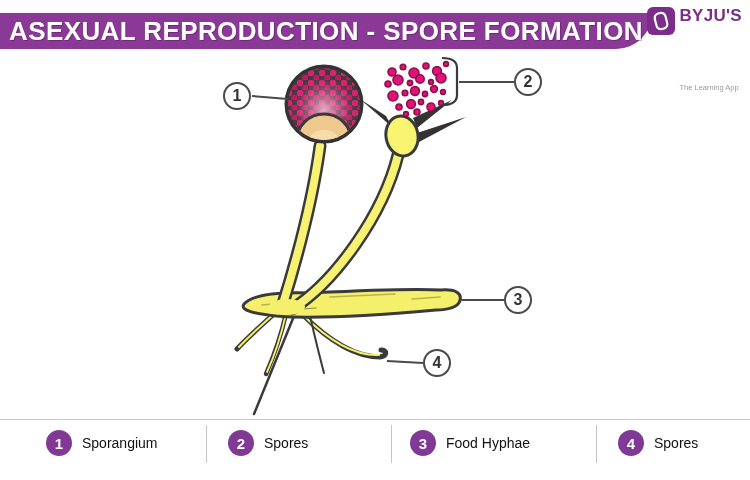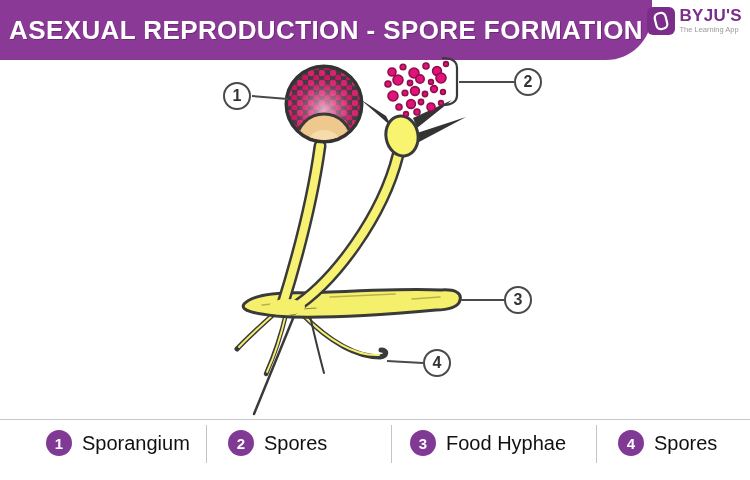--- a/index.html
+++ b/index.html
@@ -1,45 +1,45 @@
 <!DOCTYPE html>
 <html><head>
 <meta charset="utf-8">
 <style>
   html,body{margin:0;padding:0;background:#fff;}
   .canvas{position:relative;width:750px;height:480px;background:#ffffff;overflow:hidden;
           font-family:"Liberation Sans",sans-serif;}
 
   
-  .header-band{position:absolute;left:0;top:0;width:652px;height:60px;background:#8a3a96;
+  .header-band{position:absolute;left:0;top:13px;width:652px;height:36px;background:#8a3a96;
                border-radius:0 0 46px 0;display:flex;align-items:center;justify-content:center;}
   .header-title{color:#ffffff;font-weight:700;font-size:26px;letter-spacing:.4px;white-space:nowrap;
                 text-shadow:1px 1px 0 rgba(60,0,60,.30);}
 
   
   .logo{position:absolute;right:8px;top:7px;display:flex;align-items:flex-start;gap:4px;}
   .logo-icon{width:28px;height:28px;flex:0 0 auto;}
-  .logo-text{display:flex;flex-direction:column;line-height:1;}
+  .logo-text{display:flex;flex-direction:column;line-height:1;gap:45px;}
   .logo-name{color:#7b2d8a;font-weight:700;font-size:17px;letter-spacing:.3px;}
-  .logo-tag{color:#9a9a9a;font-size:7.5px;margin-top:2px;}
+  .logo-tag{color:#9a9a9a;font-size:7.5px;margin-top:15px;}
 
   
   .diagram-svg{position:absolute;left:0;top:0;}
 
   
   .callout{position:absolute;width:28px;height:28px;border:2px solid #4a4a4a;border-radius:50%;
            background:#ffffff;display:flex;align-items:center;justify-content:center;
            font-size:16px;font-weight:700;color:#333;box-sizing:border-box;}
 
   
   .legend{position:absolute;left:0;top:419px;width:750px;height:61px;border-top:1px solid #c9c9c9;}
   .legend-item{position:absolute;top:10px;display:flex;align-items:center;gap:10px;}
   .legend-badge{width:26px;height:26px;border-radius:50%;background:#803a96;color:#fff;
                 display:flex;align-items:center;justify-content:center;font-size:15px;font-weight:700;}
-  .legend-label{font-size:20px;color:#111;}
+  .legend-label{font-size:14px;color:#111;}
   .legend-divider{position:absolute;top:5px;width:1px;height:38px;background:#c4c4c4;}
 </style>
 </head>
 <body>
 
 <div class="canvas">
 
   <div class="header-band">
     <span class="header-title">ASEXUAL REPRODUCTION - SPORE FORMATION</span>
   </div>

